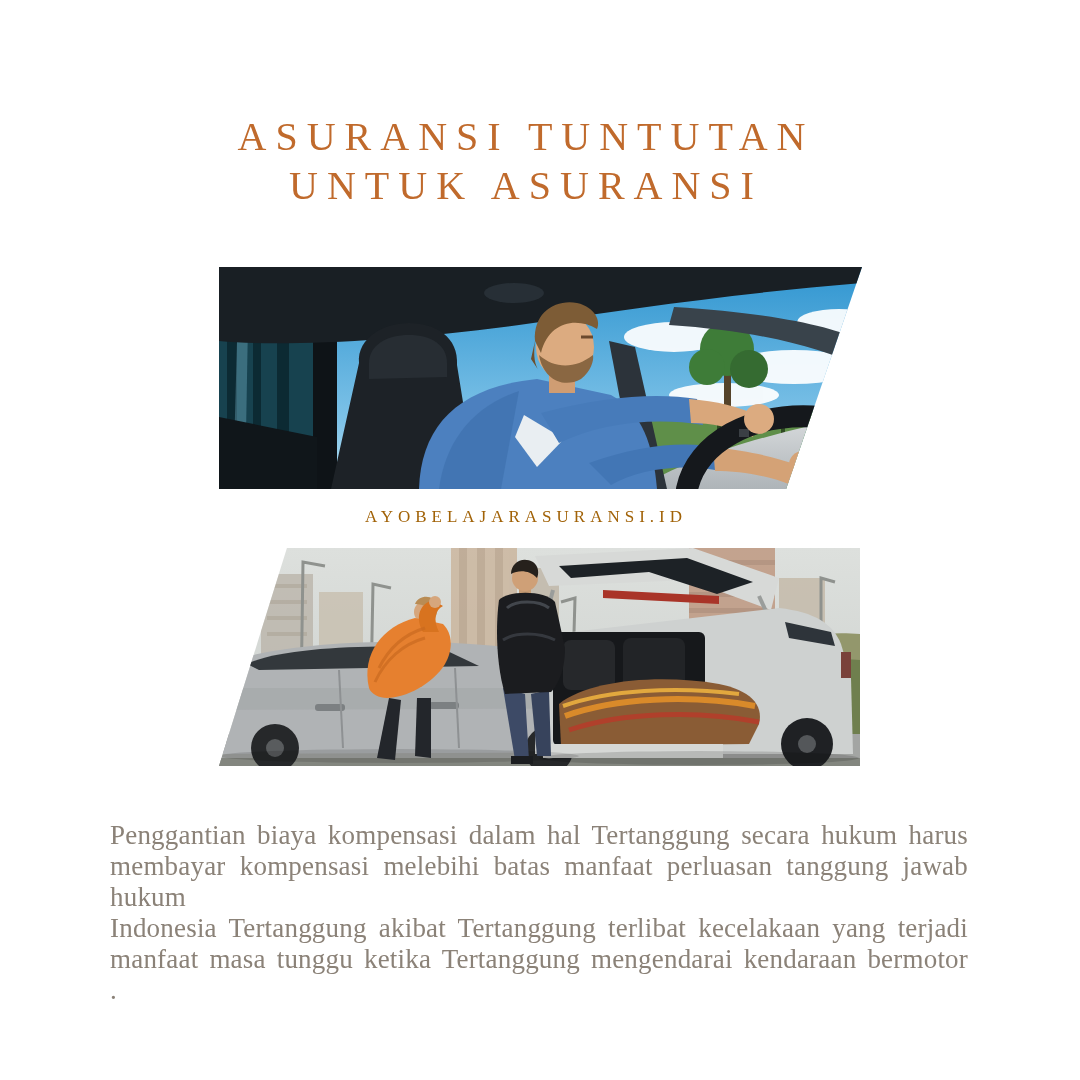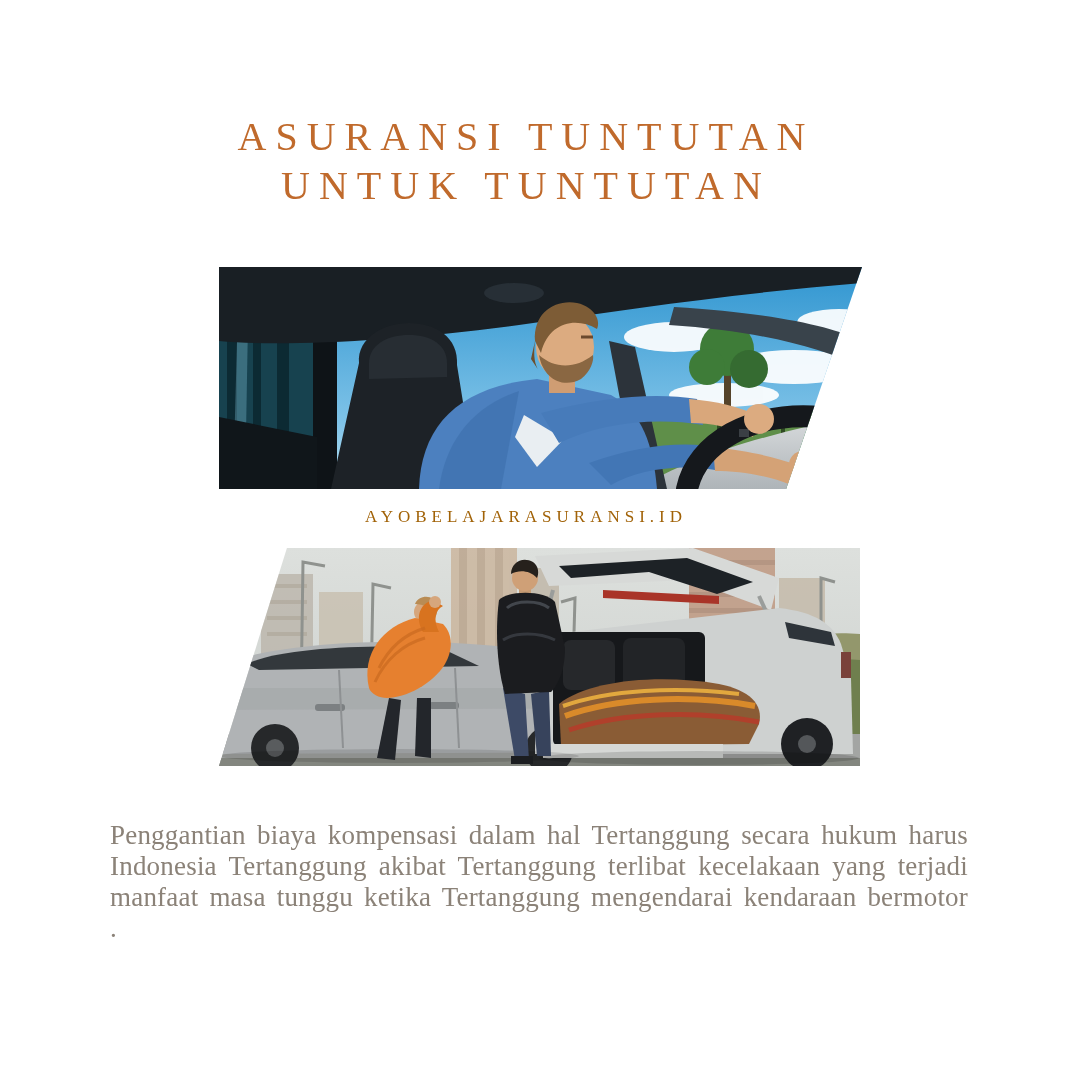--- a/index.html
+++ b/index.html
@@ -37,21 +37,21 @@
   .pline { text-align:justify; text-align-last:justify; }
   .pline.last { text-align-last:left; }
 </style>
 </head>
 <body>
 
 <div class="canvas">
 
   <h1 class="title">
     <span class="tline">ASURANSI TUNTUTAN</span>
-    <span class="tline">UNTUK TUNTUTAN</span>
+    <span class="tline">UNTUK ASURANSI</span>
   </h1>
 
   <div class="photo photo1">
     <svg viewBox="0 0 643 222" preserveAspectRatio="none">
       <defs>
         <linearGradient id="sky1" x1="0" y1="0" x2="0" y2="1">
           <stop offset="0" stop-color="#2f95d0"></stop>
           <stop offset="0.7" stop-color="#7fc3e8"></stop>
           <stop offset="1" stop-color="#b9e2f4"></stop>
         </linearGradient>
@@ -239,17 +239,18 @@
         <rect x="292" y="208" width="22" height="8" fill="#1b1d20"></rect>
         <path d="M280,52 C290,42 326,42 336,54 L346,100 C346,124 338,138 332,144 L286,146 C278,120 276,82 280,52 Z" fill="#1b1c1f"></path>
         <path d="M288,60 C296,52 320,52 330,60" stroke="#42464c" stroke-width="3" fill="none"></path>
         <path d="M284,92 C296,84 320,84 336,92" stroke="#35383e" stroke-width="3" fill="none"></path>
       </g>
     </svg>
   </div>
 
   <div class="paragraph">
     <div class="pline">Penggantian biaya kompensasi dalam hal Tertanggung secara hukum harus</div>
+    <div class="pline">membayar kompensasi melebihi batas manfaat perluasan tanggung jawab hukum</div>
     <div class="pline">Indonesia Tertanggung akibat Tertanggung terlibat kecelakaan yang terjadi</div>
     <div class="pline last">manfaat masa tunggu ketika Tertanggung mengendarai kendaraan bermotor .</div>
   </div>
 
 </div>
 
 </body></html>

